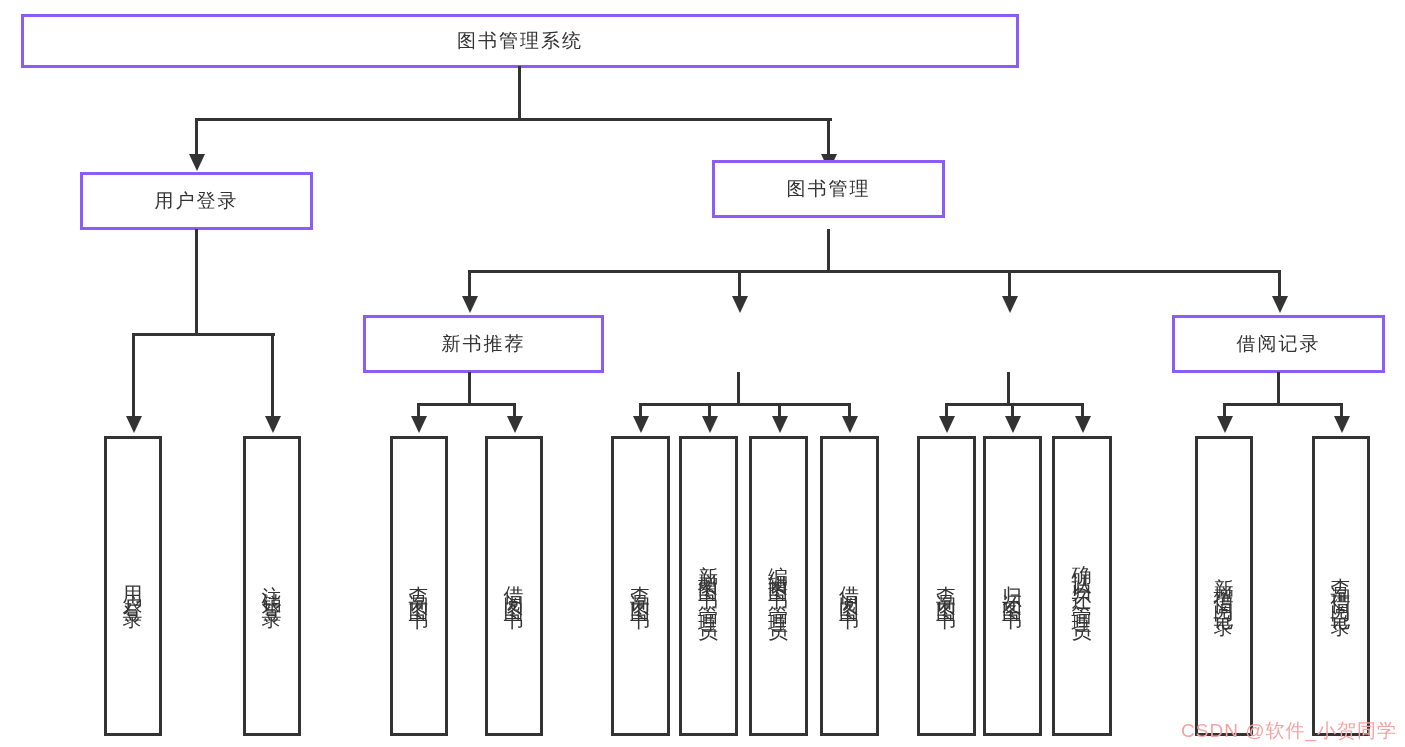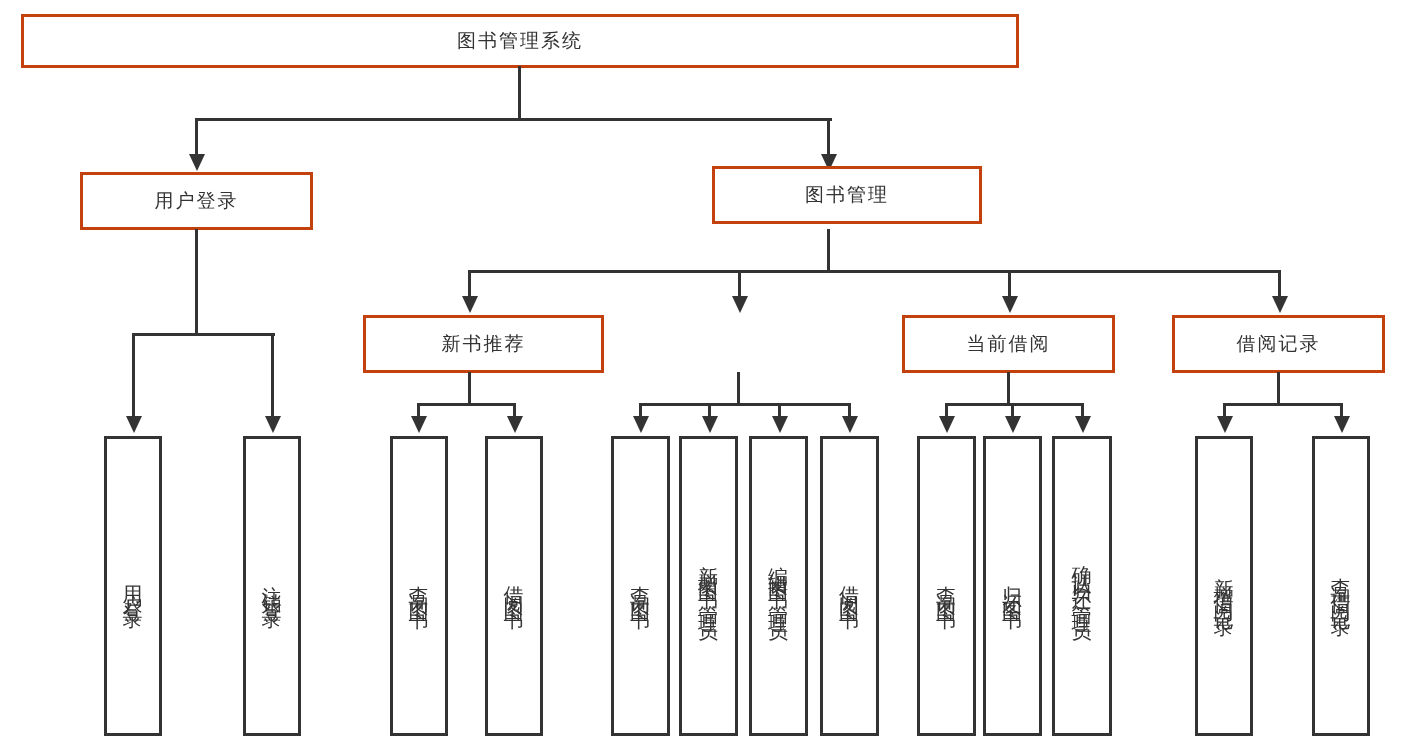--- a/index.html
+++ b/index.html
@@ -1,21 +1,21 @@
 <!DOCTYPE html>
 <html><head>
 <meta charset="utf-8">
 <style>
   html,body{margin:0;padding:0;background:#ffffff;}
   .stage{
     position:relative;width:1405px;height:747px;background:#ffffff;overflow:hidden;
     font-family:"Liberation Sans","DejaVu Sans",sans-serif;color:#333333;
   }
   .hbox{
-    position:absolute;box-sizing:border-box;border:3px solid #c2410c;background:#ffffff;
+    position:absolute;box-sizing:border-box;border:3px solid #8b5cf6;background:#ffffff;
     display:flex;align-items:center;justify-content:center;
     font-size:19px;letter-spacing:2px;white-space:nowrap;
   }
   .vbox{
     position:absolute;box-sizing:border-box;border:3px solid #333333;background:#ffffff;
     display:flex;align-items:center;justify-content:center;
     writing-mode:vertical-rl;text-orientation:mixed;
     font-size:20px;letter-spacing:8px;line-height:1;
   }
   .vline{position:absolute;width:3px;background:#333333;}
@@ -38,21 +38,21 @@
   <div class="hbox" style="left:21px;top:14px;width:998px;height:54px;">图书管理系统</div>
 
   <div class="vline" style="left:518px;top:66px;height:54px;"></div>
   <div class="hline" style="left:196px;top:118px;width:636px;"></div>
   <div class="vline" style="left:195px;top:118px;height:37px;"></div>
   <div class="arrow" style="left:189px;top:154px;"></div>
   <div class="vline" style="left:827px;top:118px;height:37px;"></div>
   <div class="arrow" style="left:821px;top:154px;"></div>
 
   <div class="hbox" style="left:80px;top:172px;width:233px;height:58px;">用户登录</div>
-  <div class="hbox" style="left:712px;top:166px;width:270px;height:58px;">图书管理</div>
+  <div class="hbox" style="left:712px;top:160px;width:233px;height:58px;">图书管理</div>
 
   <div class="vline" style="left:195px;top:229px;height:107px;"></div>
   <div class="hline" style="left:132px;top:333px;width:143px;"></div>
   <div class="vline" style="left:132px;top:333px;height:84px;"></div>
   <div class="arrow" style="left:126px;top:416px;"></div>
   <div class="vline" style="left:271px;top:333px;height:84px;"></div>
   <div class="arrow" style="left:265px;top:416px;"></div>
 
   <div class="vbox" style="left:104px;top:436px;width:58px;height:300px;">用户登录</div>
   <div class="vbox" style="left:243px;top:436px;width:58px;height:300px;">注销登录</div>
@@ -62,21 +62,20 @@
   <div class="vline" style="left:468px;top:270px;height:27px;"></div>
   <div class="arrow" style="left:462px;top:296px;"></div>
   <div class="vline" style="left:738px;top:270px;height:27px;"></div>
   <div class="arrow" style="left:732px;top:296px;"></div>
   <div class="vline" style="left:1008px;top:270px;height:27px;"></div>
   <div class="arrow" style="left:1002px;top:296px;"></div>
   <div class="vline" style="left:1278px;top:270px;height:27px;"></div>
   <div class="arrow" style="left:1272px;top:296px;"></div>
 
   <div class="hbox" style="left:363px;top:315px;width:241px;height:58px;">新书推荐</div>
-  <div class="hbox" style="left:902px;top:315px;width:213px;height:58px;">当前借阅</div>
   <div class="hbox" style="left:1172px;top:315px;width:213px;height:58px;">借阅记录</div>
 
   <div class="vline" style="left:468px;top:372px;height:34px;"></div>
   <div class="hline" style="left:418px;top:403px;width:98px;"></div>
   <div class="vline" style="left:417px;top:403px;height:14px;"></div>
   <div class="arrow" style="left:411px;top:416px;"></div>
   <div class="vline" style="left:513px;top:403px;height:14px;"></div>
   <div class="arrow" style="left:507px;top:416px;"></div>
 
   <div class="vbox" style="left:390px;top:436px;width:58px;height:300px;">查询图书</div>
@@ -114,14 +113,15 @@
   <div class="vline" style="left:1277px;top:372px;height:34px;"></div>
   <div class="hline" style="left:1223px;top:403px;width:120px;"></div>
   <div class="vline" style="left:1223px;top:403px;height:14px;"></div>
   <div class="arrow" style="left:1217px;top:416px;"></div>
   <div class="vline" style="left:1340px;top:403px;height:14px;"></div>
   <div class="arrow" style="left:1334px;top:416px;"></div>
 
   <div class="vbox" style="left:1195px;top:436px;width:58px;height:300px;">新增借阅记录</div>
   <div class="vbox" style="left:1312px;top:436px;width:58px;height:300px;">查询借阅记录</div>
 
+  <div class="watermark">CSDN @软件_小贺同学</div>
 
 </div>
 
 </body></html>

